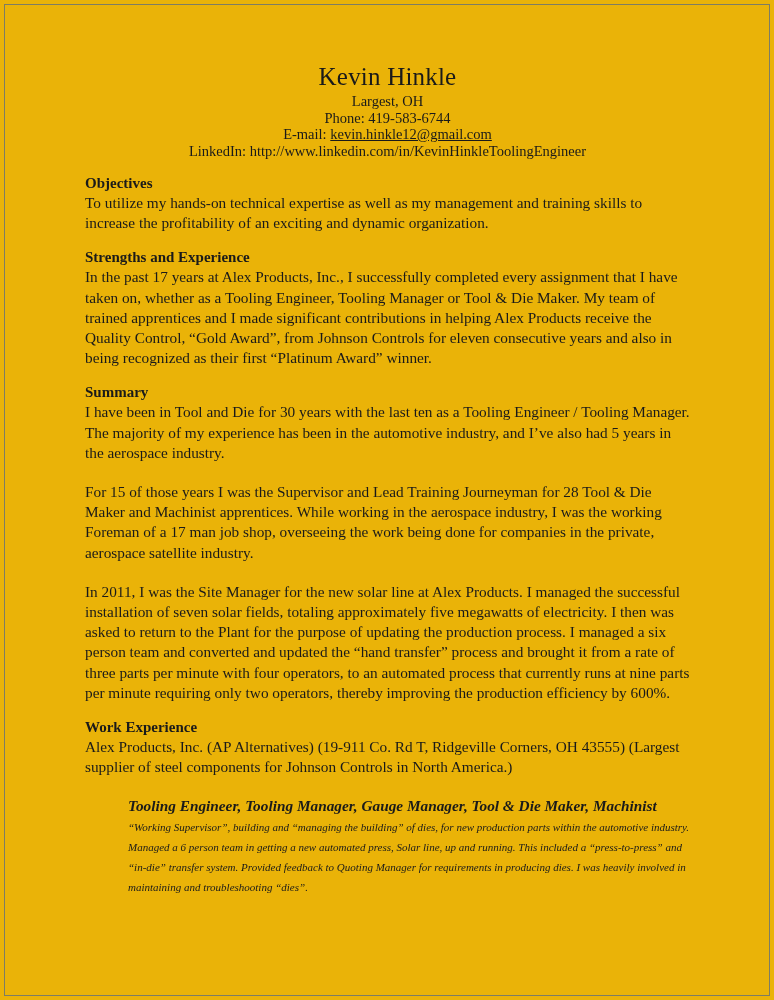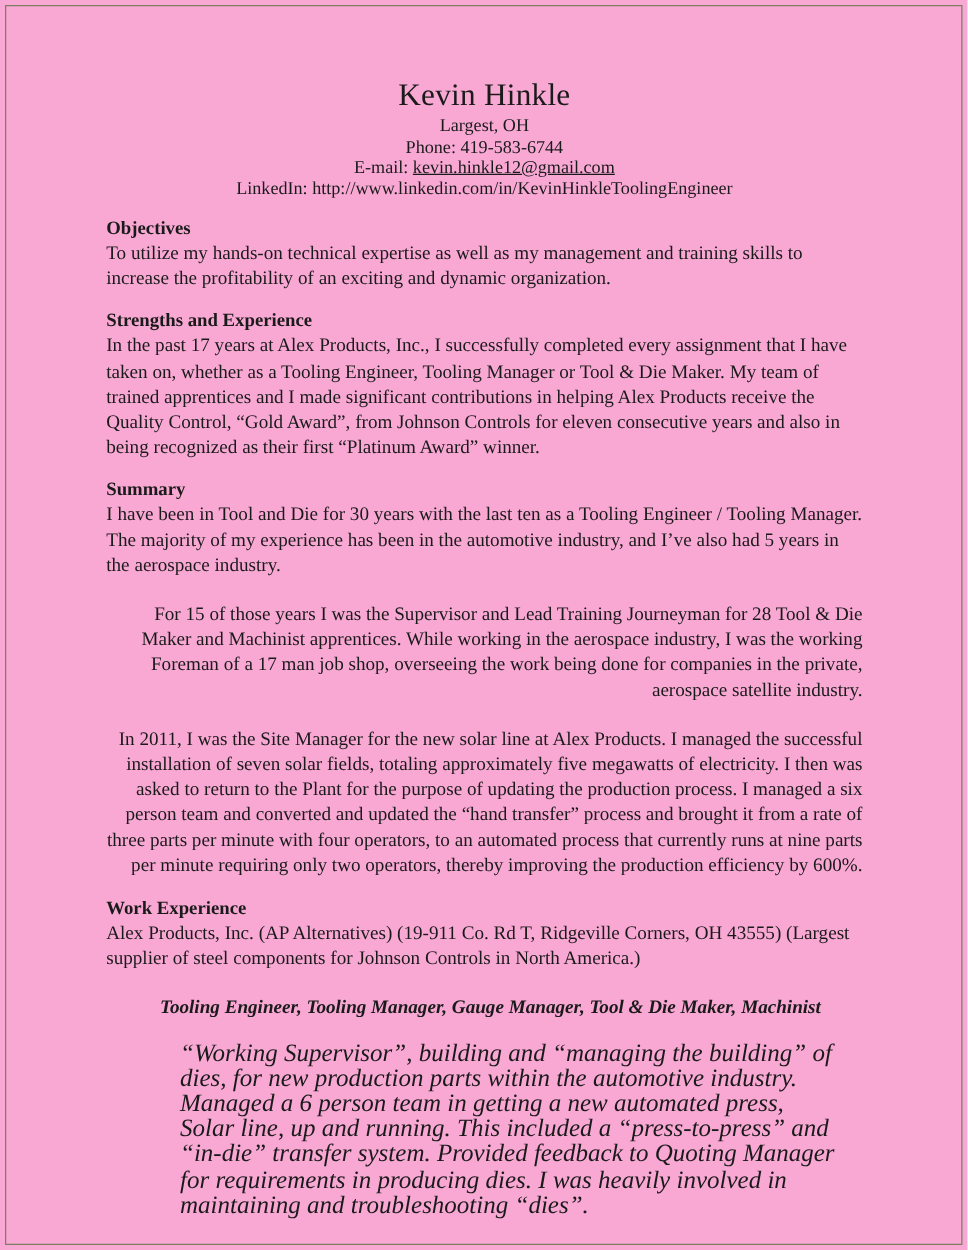--- a/index.html
+++ b/index.html
@@ -9,21 +9,21 @@
   }
   body {
     font-family: "Liberation Serif", "DejaVu Serif", serif;
     color: #1a1a1a;
   }
   .page {
     position: relative;
     width: 774px;
     height: 1000px;
     box-sizing: border-box;
-    background: #f9a8d4;
+    background: #eab308;
     overflow: hidden;
   }
   .page-frame {
     position: absolute;
     left: 4px;
     top: 4px;
     right: 4px;
     bottom: 4px;
     border: 1px solid #7d7d63;
     pointer-events: none;
@@ -65,21 +65,20 @@
     margin: 0;
   }
   .para {
     font-size: 15.3px;
     line-height: 20.2px;
     margin: 0;
     text-align: left;
   }
   .para + .para {
     margin-top: 19px;
-    text-align: right;
   }
   .tight {
     margin-top: 0;
   }
 
   
   .company-line {
     font-size: 15.3px;
     line-height: 20.2px;
     margin: 0;
@@ -97,23 +96,23 @@
     font-weight: bold;
     line-height: 20.2px;
     margin: 0;
   }
   .job-dates {
     font-size: 15.3px;
     line-height: 20.2px;
     margin: 0;
   }
   .job-desc {
-    font-size: 20px;
+    font-size: 11px;
     line-height: 20.2px;
-    margin: 16px;
+    margin: 0;
   }
   .job-heading-inline {
     font-size: 15.3px;
     line-height: 20.2px;
     margin: 0;
   }
   .job-heading-inline b {
     font-weight: bold;
   }
 </style>

